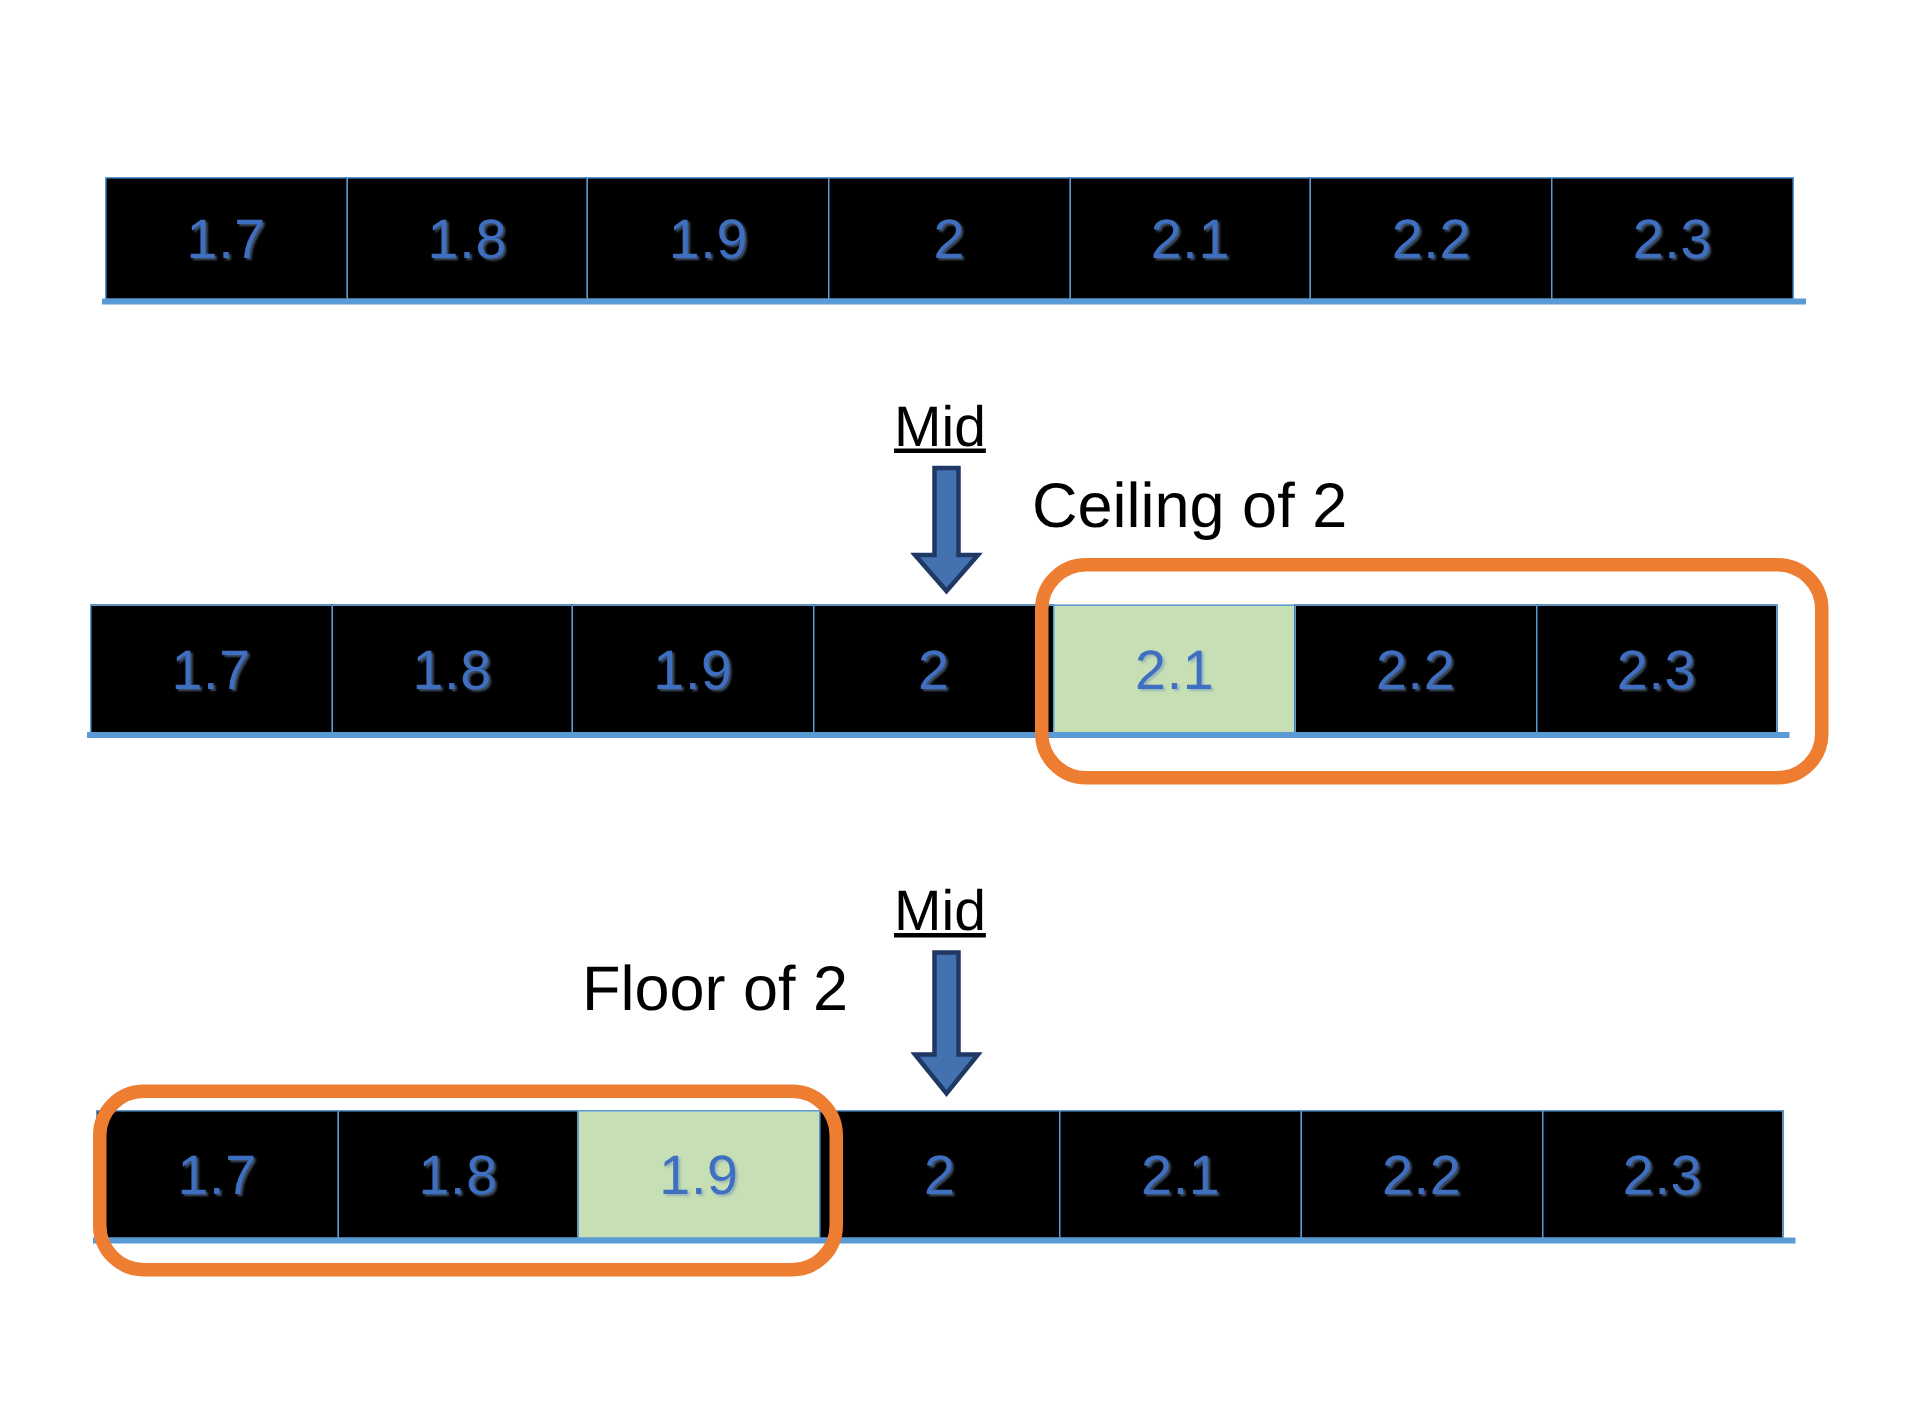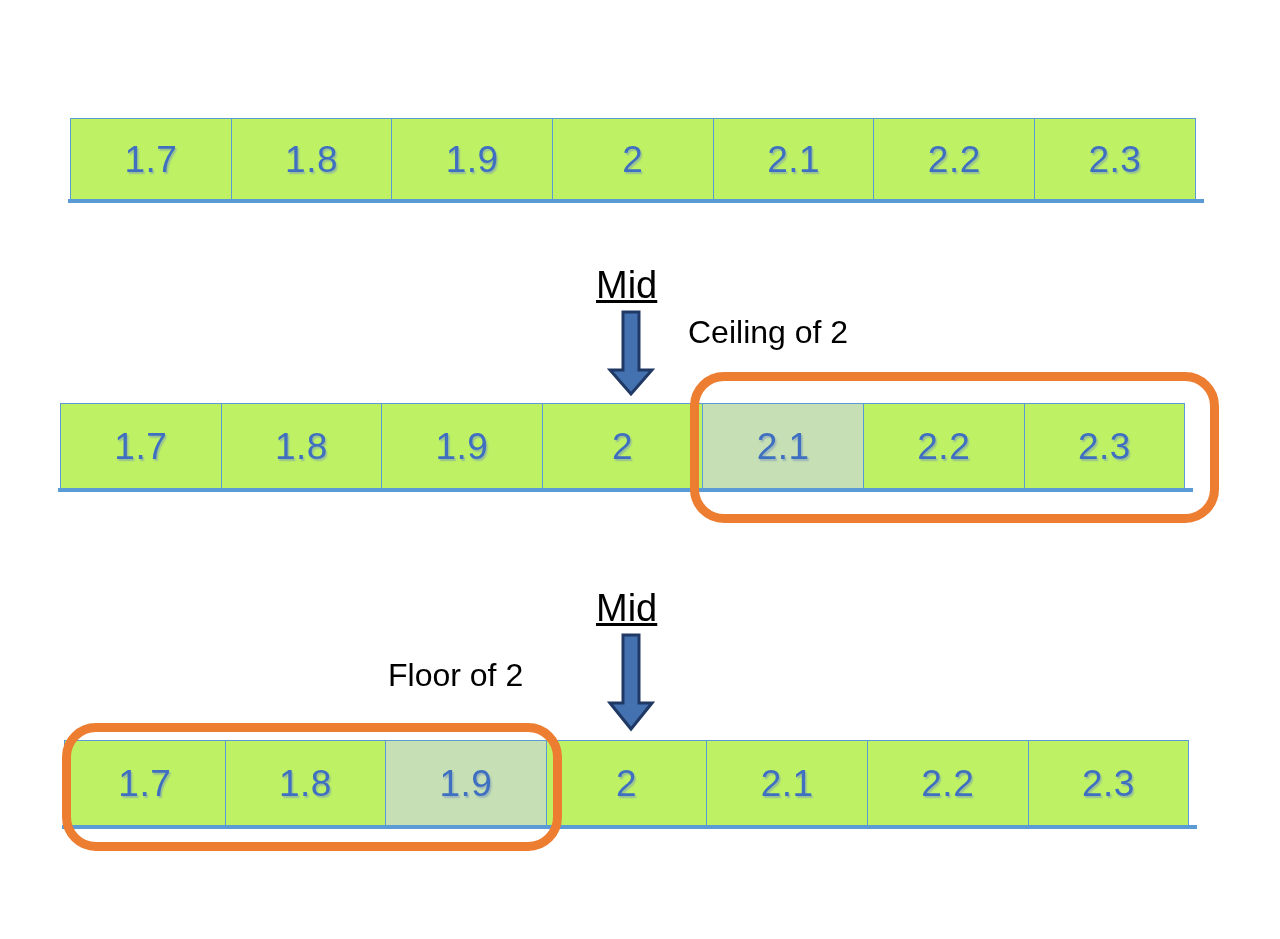--- a/index.html
+++ b/index.html
@@ -22,21 +22,21 @@
 
   
   .array-row {
     position: absolute;
     display: flex;
     box-sizing: border-box;
   }
   .cell {
     box-sizing: border-box;
     border: 1px solid #5b9bd5;
-    background: #bef264;
+    background: #000000;
     display: flex;
     align-items: center;
     justify-content: center;
     color: #3f6fc0;
     font-size: 37px;
     line-height: 1;
     letter-spacing: 0.5px;
     text-shadow: 1.5px 1.5px 1.5px rgba(120,150,190,0.55);
     font-family: "Liberation Sans", sans-serif;
   }
@@ -78,21 +78,21 @@
     text-decoration: underline;
   }
   .mid-arrow {
     position: absolute;
   }
 
   
   .caption {
     position: absolute;
     color: #000000;
-    font-size: 32px;
+    font-size: 42px;
     line-height: 1;
     white-space: nowrap;
     font-family: "Liberation Sans", sans-serif;
   }
 </style>
 </head>
 <body>
 
 <div id="canvas">
 
@@ -129,21 +129,21 @@
 
   <div class="orange-box" style="left:690px; top:372px; width:529px; height:151px;"></div>
 
   <div class="mid-group" style="left:596px; top:589px;">
     <div class="mid-label" style="left:0px; top:0px;">Mid</div>
     <svg class="mid-arrow" style="left:11px; top:44px;" width="48" height="99" viewBox="0 0 48 99">
       <polygon points="16,2 32,2 32,70 45,70 24,96 3,70 16,70" fill="#4472b0" stroke="#1f3864" stroke-width="3" stroke-linejoin="miter"></polygon>
     </svg>
   </div>
 
-  <div class="caption" style="left:388px; top:659px;">Floor of 2</div>
+  <div class="caption" style="left:388px; top:638px;">Floor of 2</div>
 
   <div class="array-row" id="row3" style="left:64px; top:740px; width:1131px; height:86px;">
     <div class="cell" style="width:161.6px;">1.7</div>
     <div class="cell" style="width:161.6px;">1.8</div>
     <div class="cell highlight" style="width:161.6px;">1.9</div>
     <div class="cell" style="width:161.6px;">2</div>
     <div class="cell" style="width:161.6px;">2.1</div>
     <div class="cell" style="width:161.6px;">2.2</div>
     <div class="cell" style="width:161.6px;">2.3</div>
   </div>

